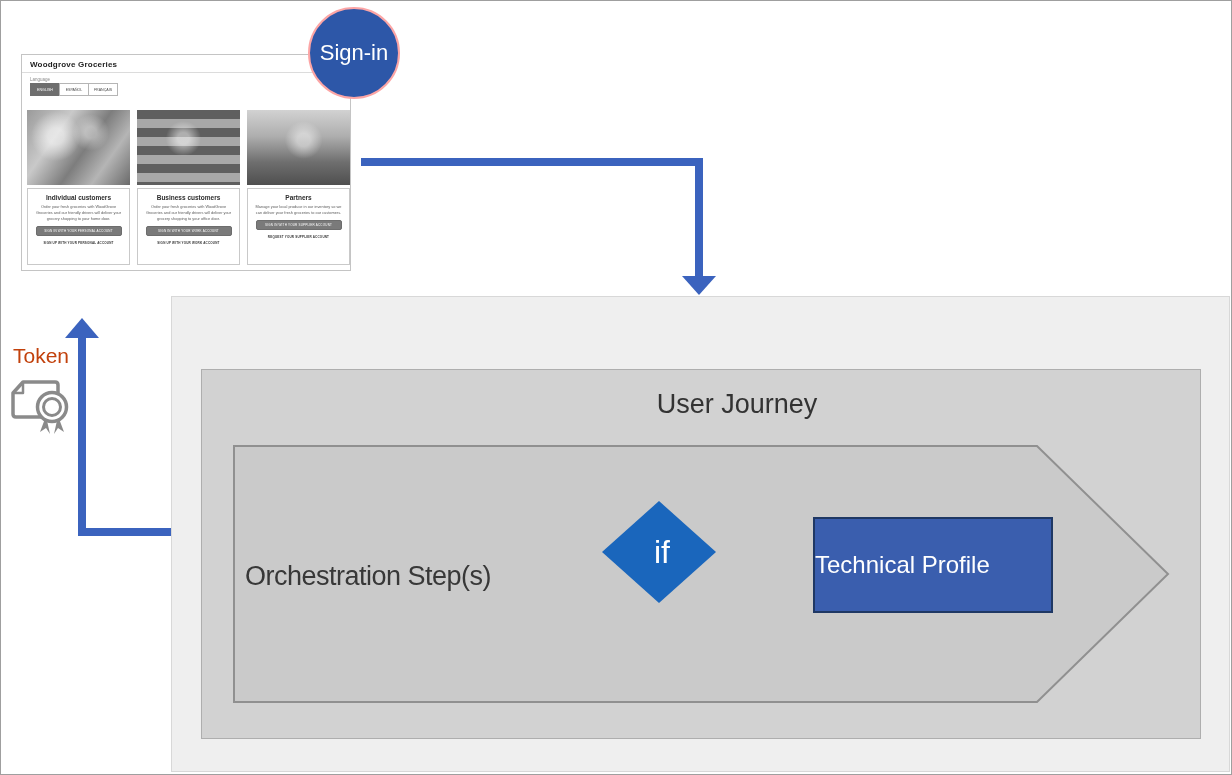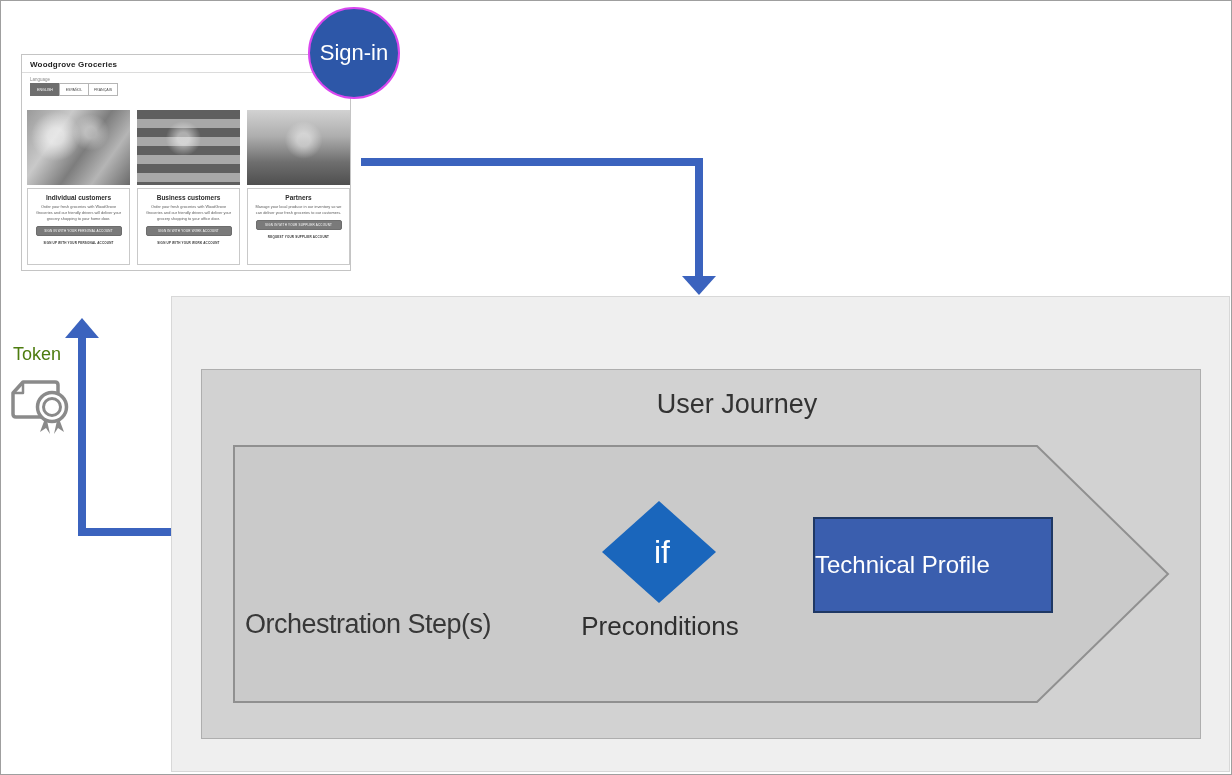--- a/index.html
+++ b/index.html
@@ -27,42 +27,42 @@
   .photo3{background:
     radial-gradient(circle at 55% 40%, rgba(255,255,255,.45) 0 9%, transparent 26%),
     linear-gradient(180deg,#d2d2d2 0%,#aeaeae 35%,#6e6e6e 70%,#4f4f4f 100%);}
   .card{border:1px solid #c9c9c9;background:#fff;box-sizing:border-box;width:103px;min-height:77px;padding:5px 4px 4px;display:flex;flex-direction:column;align-items:center;text-align:center;}
   .card-title{font-size:6.5px;font-weight:bold;color:#2d2d2d;margin-bottom:3px;}
   .card-body{font-size:3.9px;line-height:1.5;color:#5c5c5c;margin-bottom:4px;}
   .card-btn{width:86px;min-height:10px;background:#7a7a7a;border:1px solid #6d6d6d;border-radius:2px;color:#fff;font-size:3px;letter-spacing:.2px;display:flex;align-items:center;justify-content:center;font-family:inherit;}
   .card-link{font-size:3px;font-weight:bold;color:#333;margin-top:5px;letter-spacing:.2px;}
 
   
-  .signin{position:absolute;left:307px;top:6px;width:92px;height:92px;border-radius:50%;background:#2d57a8;border:2px solid #d946ef;display:flex;align-items:center;justify-content:center;color:#fff;font-size:22px;box-sizing:border-box;}
+  .signin{position:absolute;left:307px;top:6px;width:92px;height:92px;border-radius:50%;background:#2d57a8;border:2px solid #fca5a5;display:flex;align-items:center;justify-content:center;color:#fff;font-size:22px;box-sizing:border-box;}
 
   
   .bar{position:absolute;background:#3b63be;}
   .signin-hbar{left:360px;top:157px;width:342px;height:8px;}
   .signin-vbar{left:694px;top:157px;width:8px;height:119px;}
   .signin-head{position:absolute;left:681px;top:275px;width:0;height:0;border-left:17px solid transparent;border-right:17px solid transparent;border-top:19px solid #3b63be;}
   .token-hbar{left:77px;top:527px;width:93px;height:8px;}
   .token-vbar{left:77px;top:336px;width:8px;height:199px;}
   .token-head{position:absolute;left:64px;top:317px;width:0;height:0;border-left:17px solid transparent;border-right:17px solid transparent;border-bottom:20px solid #3b63be;}
 
   
-  .token-label{position:absolute;left:12px;top:343px;font-size:18px;color:#4d7c0f;}
+  .token-label{position:absolute;left:12px;top:343px;font-size:21px;color:#c2410c;}
   .token-icon{position:absolute;left:4px;top:368px;}
 
   
   .rp-box{position:absolute;left:170px;top:295px;width:1059px;height:476px;background:#efefef;border:1px solid #d8d8d8;box-sizing:border-box;}
   .rp-title{position:absolute;left:0;top:16px;width:100%;text-align:center;font-size:27px;color:#333;}
   .uj-box{position:absolute;left:200px;top:368px;width:1000px;height:370px;background:#d2d2d2;border:1px solid #aeaeae;box-sizing:border-box;}
   .uj-title{position:absolute;left:0;top:20px;width:100%;text-align:center;font-size:27px;color:#333;}
   .chevron-svg{position:absolute;left:232px;top:444px;}
-  .orch-label{position:absolute;left:244px;top:560px;font-size:27px;color:#383838;letter-spacing:-.5px;margin-top:48px;}
+  .orch-label{position:absolute;left:244px;top:560px;font-size:27px;color:#383838;letter-spacing:-.5px;}
   .if-svg{position:absolute;left:599px;top:498px;}
   .if-text{font-size:32px;fill:#fff;font-family:"Liberation Sans","DejaVu Sans",sans-serif;}
   .precond{position:absolute;left:659px;top:610px;transform:translateX(-50%);font-size:26px;color:#2f2f2f;}
   .tech-profile{position:absolute;left:812px;top:516px;width:240px;height:96px;background:#3a5eae;border:2px solid #1f3864;box-sizing:border-box;display:flex;align-items:center;justify-content:flex-start;color:#fff;font-size:24px;}
 </style>
 </head>
 <body>
 
 <div class="stage">
 
@@ -141,19 +141,18 @@
     <polygon points="1,1 804,1 935,129 804,257 1,257" fill="#cacaca" stroke="#909090" stroke-width="2"></polygon>
   </svg>
 
   <div class="orch-label">Orchestration Step(s)</div>
 
   <svg class="if-svg" width="118" height="106" viewBox="0 0 118 106">
     <polygon points="59,2 116,53 59,104 2,53" fill="#1a66bc"></polygon>
     <text class="if-text" x="62" y="64" text-anchor="middle">if</text>
   </svg>
 
-  <div class="precond">Preconditions</div>
 
   <div class="tech-profile">
     <span>Technical Profile</span>
   </div>
 
 </div>
 
 </body></html>

